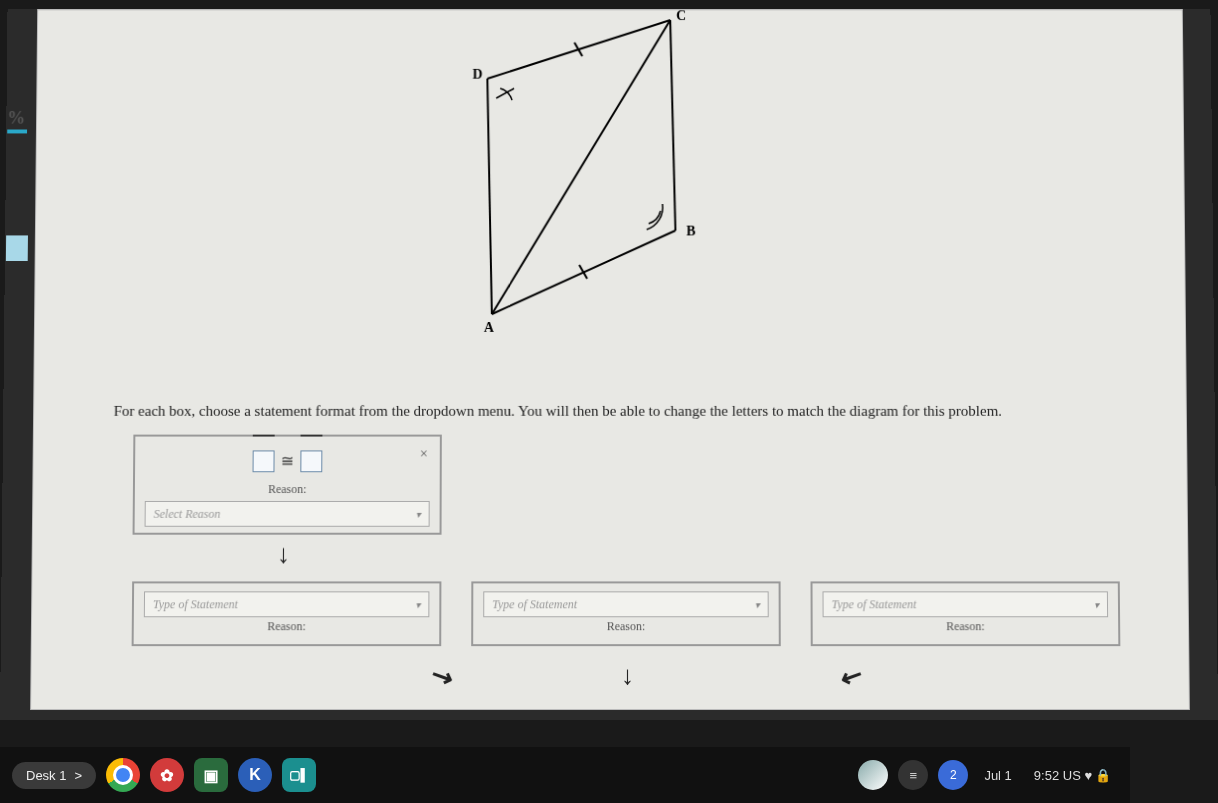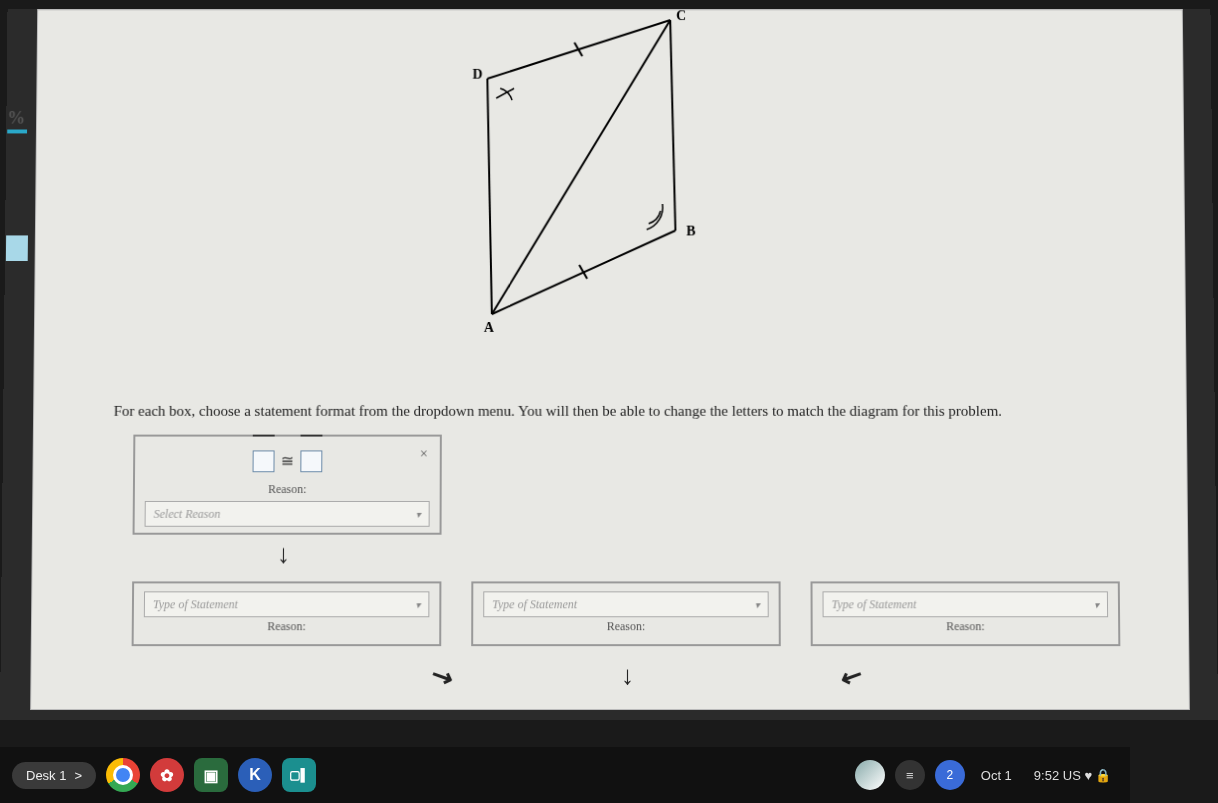--- a/index.html
+++ b/index.html
@@ -245,19 +245,19 @@
   </div>
   <div class="tb-icon chrome"></div>
   <div class="tb-icon red-circle">✿</div>
   <div class="tb-icon green-sq">▣</div>
   <div class="tb-icon k-icon">K</div>
   <div class="tb-icon teal-icon">▢▌</div>
   <div class="spacer"></div>
   <div class="tray-icon" style="background:linear-gradient(135deg,#8aa 0,#fff 100%);"></div>
   <div class="tray-icon">≡</div>
   <div class="tray-icon badge-2">2</div>
-  <div class="tray-text">Oct 1</div>
+  <div class="tray-text">Jul 1</div>
   <div class="tray-text">
     <span>9:52 US</span>
     <span>♥</span>
     <span>🔒</span>
   </div>
 </div>
 
 </body></html>

